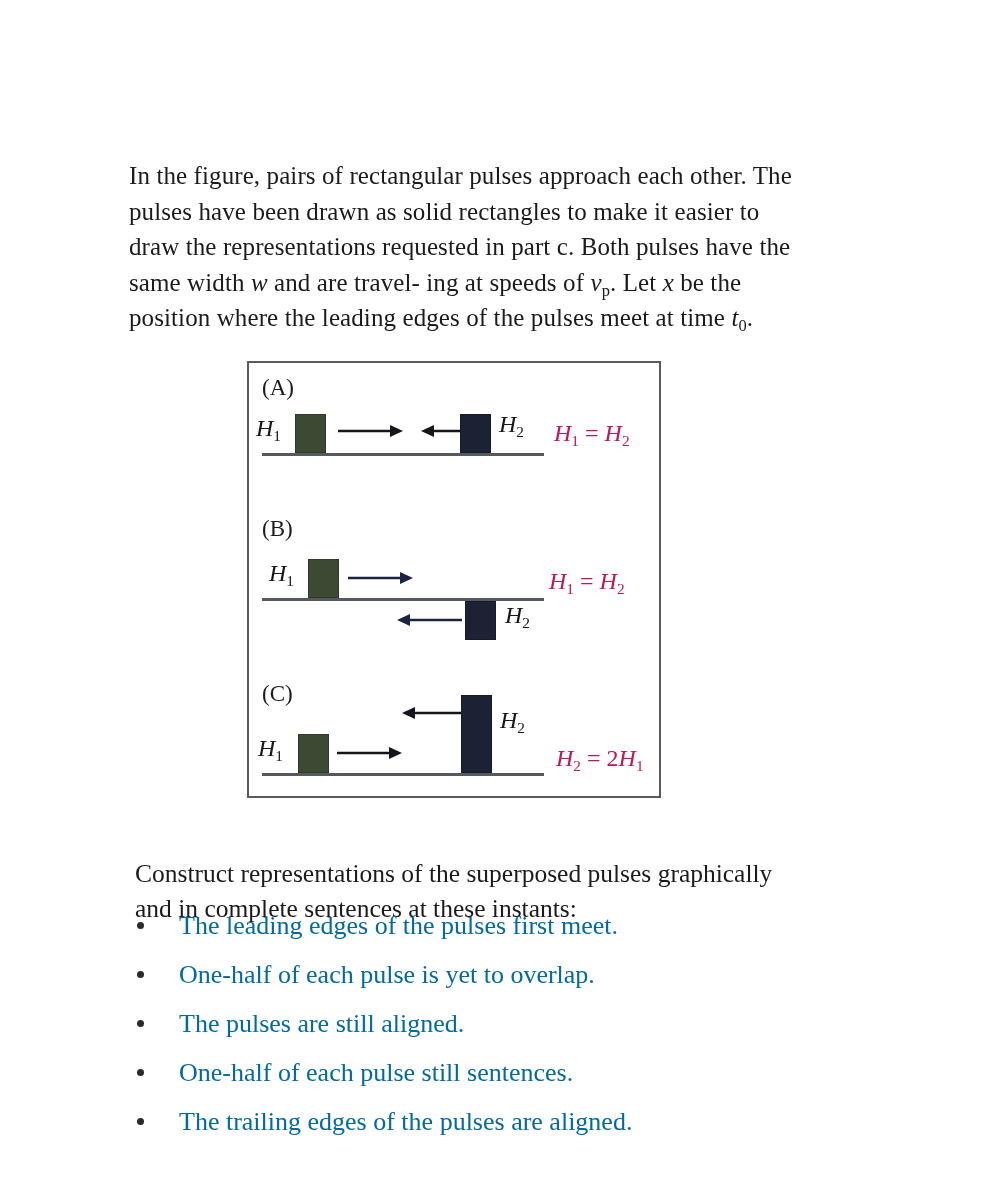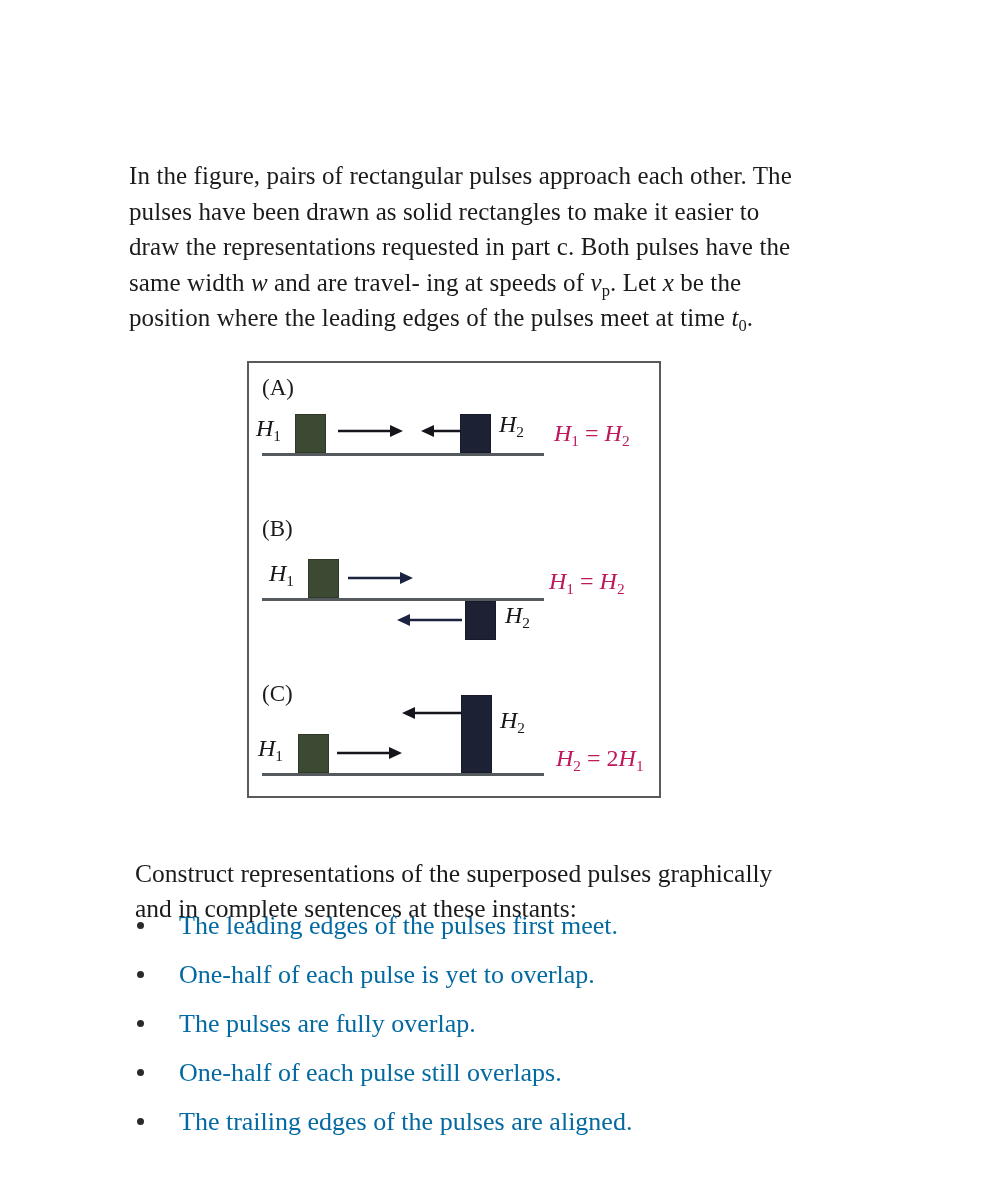--- a/index.html
+++ b/index.html
@@ -277,25 +277,25 @@
     <li>
       <span class="dot"></span>
       <span>The leading edges of the pulses first meet.</span>
     </li>
     <li>
       <span class="dot"></span>
       <span>One-half of each pulse is yet to overlap.</span>
     </li>
     <li>
       <span class="dot"></span>
-      <span>The pulses are fully overlap.</span>
-    </li>
-    <li>
-      <span class="dot"></span>
-      <span>One-half of each pulse still overlaps.</span>
+      <span>The pulses are still aligned.</span>
+    </li>
+    <li>
+      <span class="dot"></span>
+      <span>One-half of each pulse still sentences.</span>
     </li>
     <li>
       <span class="dot"></span>
       <span>The trailing edges of the pulses are aligned.</span>
     </li>
   </ul>
 
 </div>
 
 </body></html>

